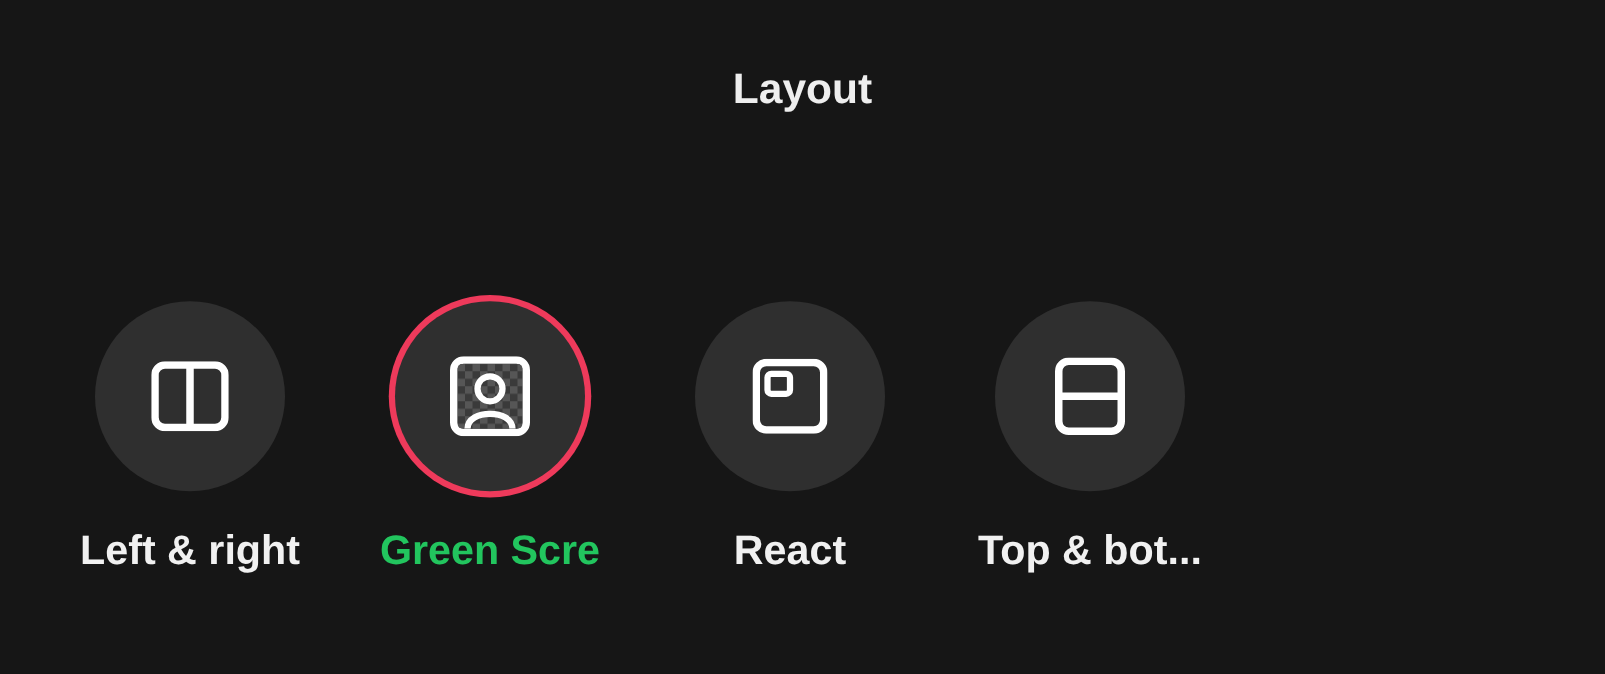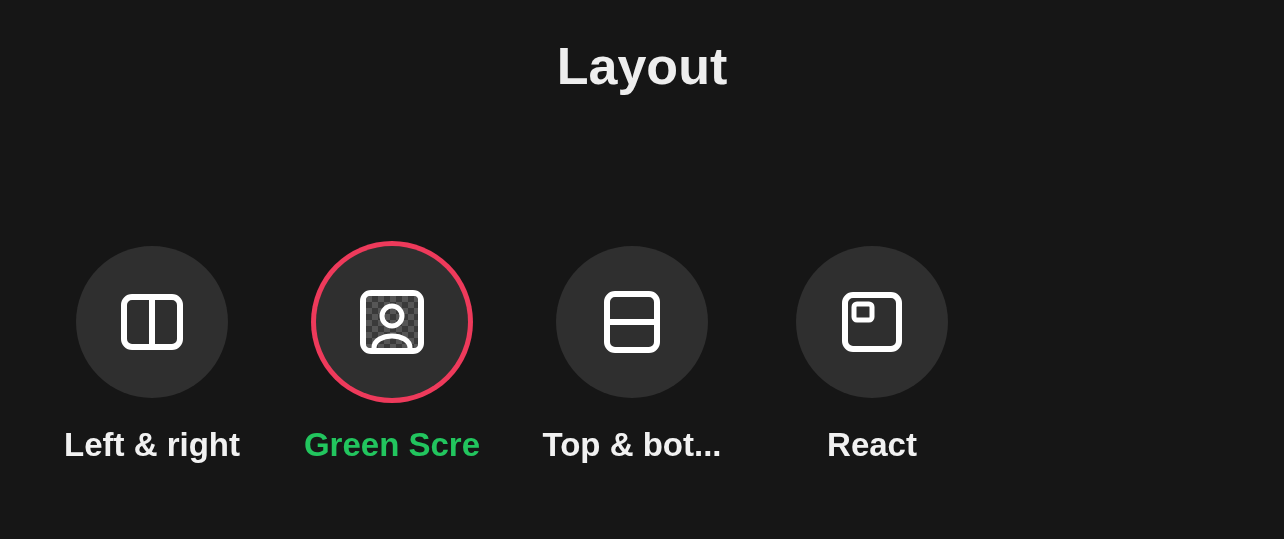--- a/index.html
+++ b/index.html
@@ -10,23 +10,23 @@
     body {
       width: 1284px;
       height: 539px;
       background: #161616;
       font-family: -apple-system, BlinkMacSystemFont, "Segoe UI", Helvetica, Arial, sans-serif;
       overflow: hidden;
     }
     .panel-title {
       text-align: center;
       color: #eeeeee;
-      font-size: 52px;
+      font-size: 34px;
       font-weight: 700;
-      padding-top: 36px;
+      padding-top: 52px;
     }
     .options-row {
       display: flex;
       flex-direction: row;
       gap: 60px;
       padding-left: 62px;
       padding-top: 150px;
       align-items: flex-start;
     }
     .option {
@@ -113,34 +113,34 @@
           </g>
         </svg>
       </span>
     </div>
     <div class="option-label">Green Scre</div>
   </div>
 
   <div class="option">
     <div class="option-circle">
       <span>
+        <svg width="60" height="60" viewBox="0 0 60 60">
+          <rect x="3" y="3" width="54" height="54" rx="8" ry="8" fill="none" stroke="#ffffff" stroke-width="6"></rect>
+          <rect x="12" y="12" width="18" height="16" rx="3" ry="3" fill="none" stroke="#ffffff" stroke-width="5"></rect>
+        </svg>
+      </span>
+    </div>
+    <div class="option-label">React</div>
+  </div>
+
+  <div class="option">
+    <div class="option-circle">
+      <span>
         <svg width="56" height="62" viewBox="0 0 56 62">
           <rect x="3" y="3" width="50" height="56" rx="8" ry="8" fill="none" stroke="#ffffff" stroke-width="6"></rect>
           <line x1="3" y1="31" x2="53" y2="31" stroke="#ffffff" stroke-width="6"></line>
         </svg>
       </span>
     </div>
     <div class="option-label">Top &amp; bot...</div>
   </div>
 
-  <div class="option">
-    <div class="option-circle">
-      <span>
-        <svg width="60" height="60" viewBox="0 0 60 60">
-          <rect x="3" y="3" width="54" height="54" rx="8" ry="8" fill="none" stroke="#ffffff" stroke-width="6"></rect>
-          <rect x="12" y="12" width="18" height="16" rx="3" ry="3" fill="none" stroke="#ffffff" stroke-width="5"></rect>
-        </svg>
-      </span>
-    </div>
-    <div class="option-label">React</div>
-  </div>
-
 </div>
 
 </body></html>

